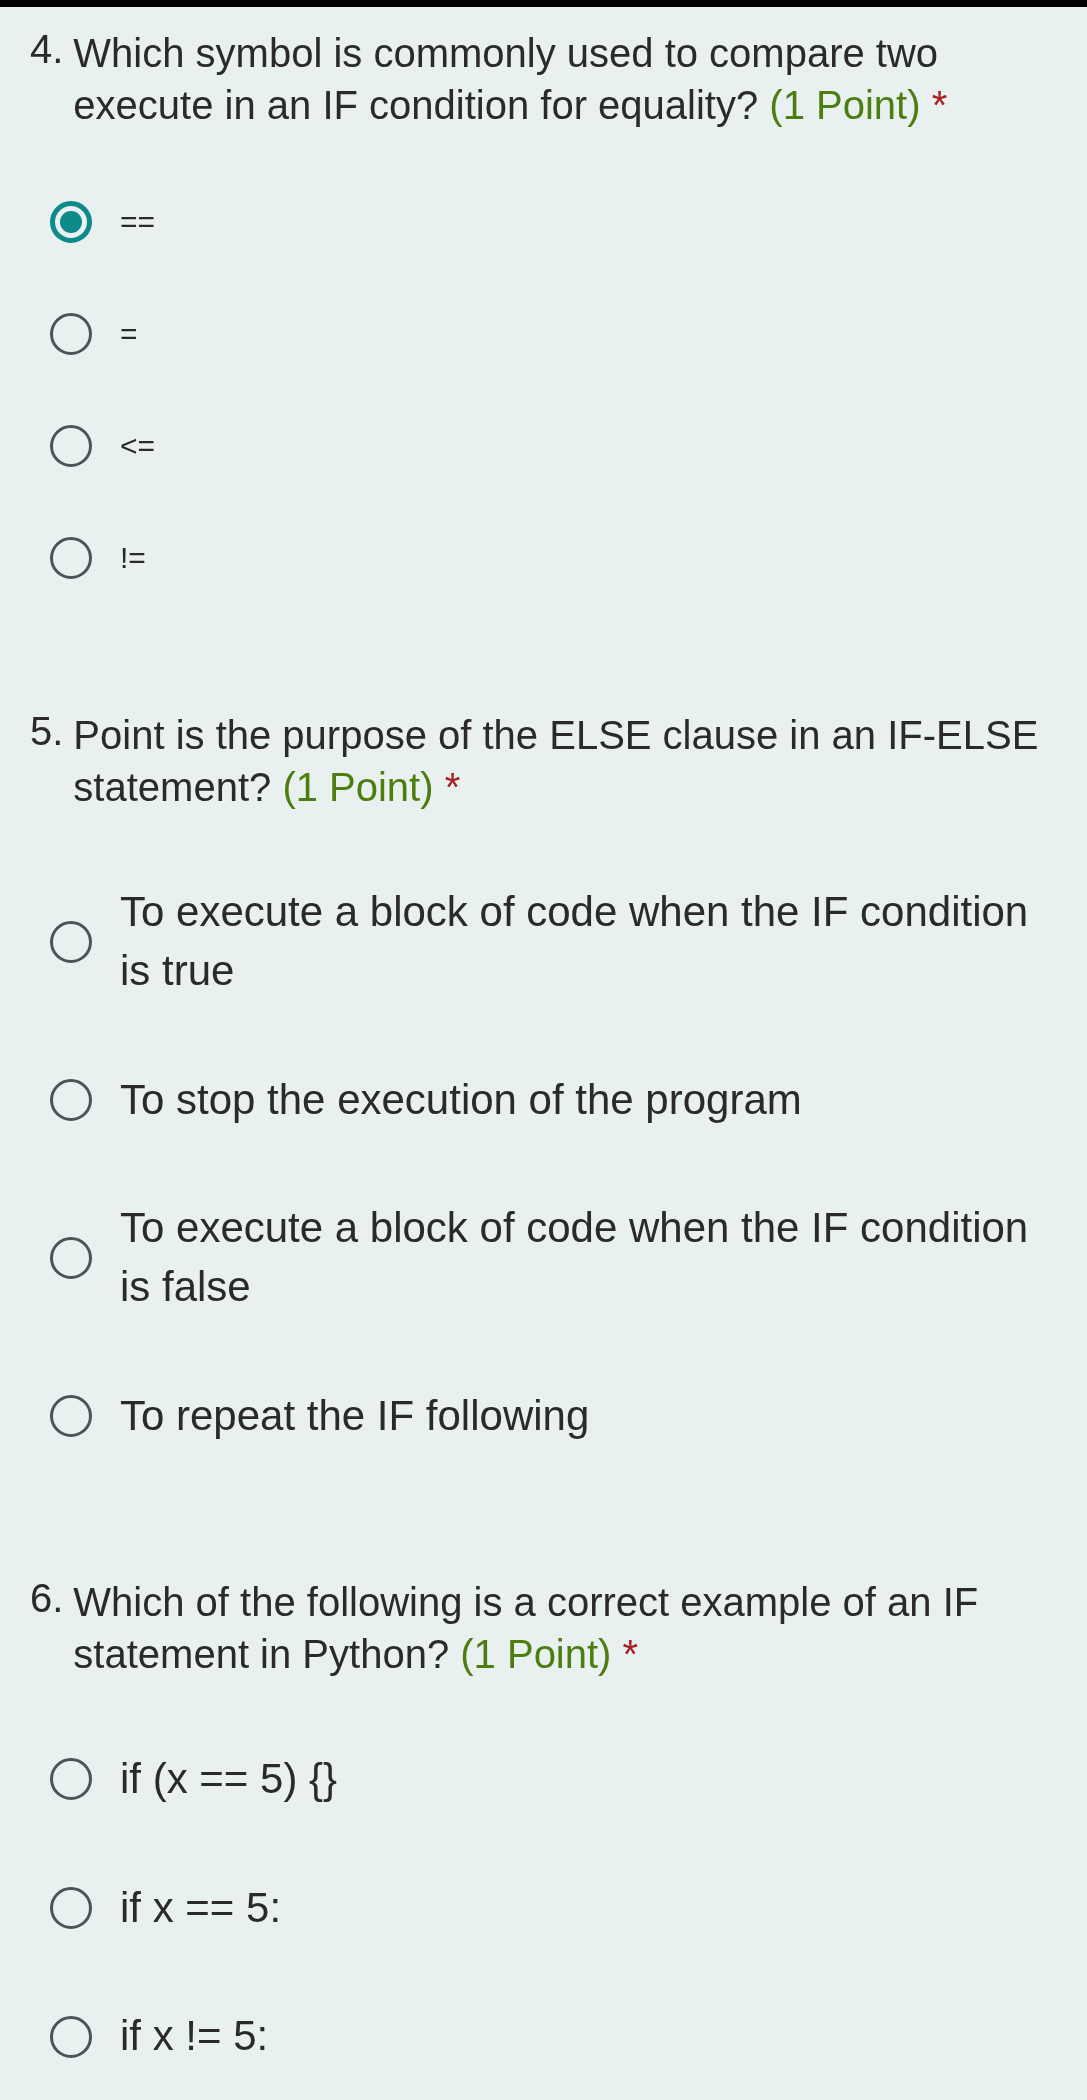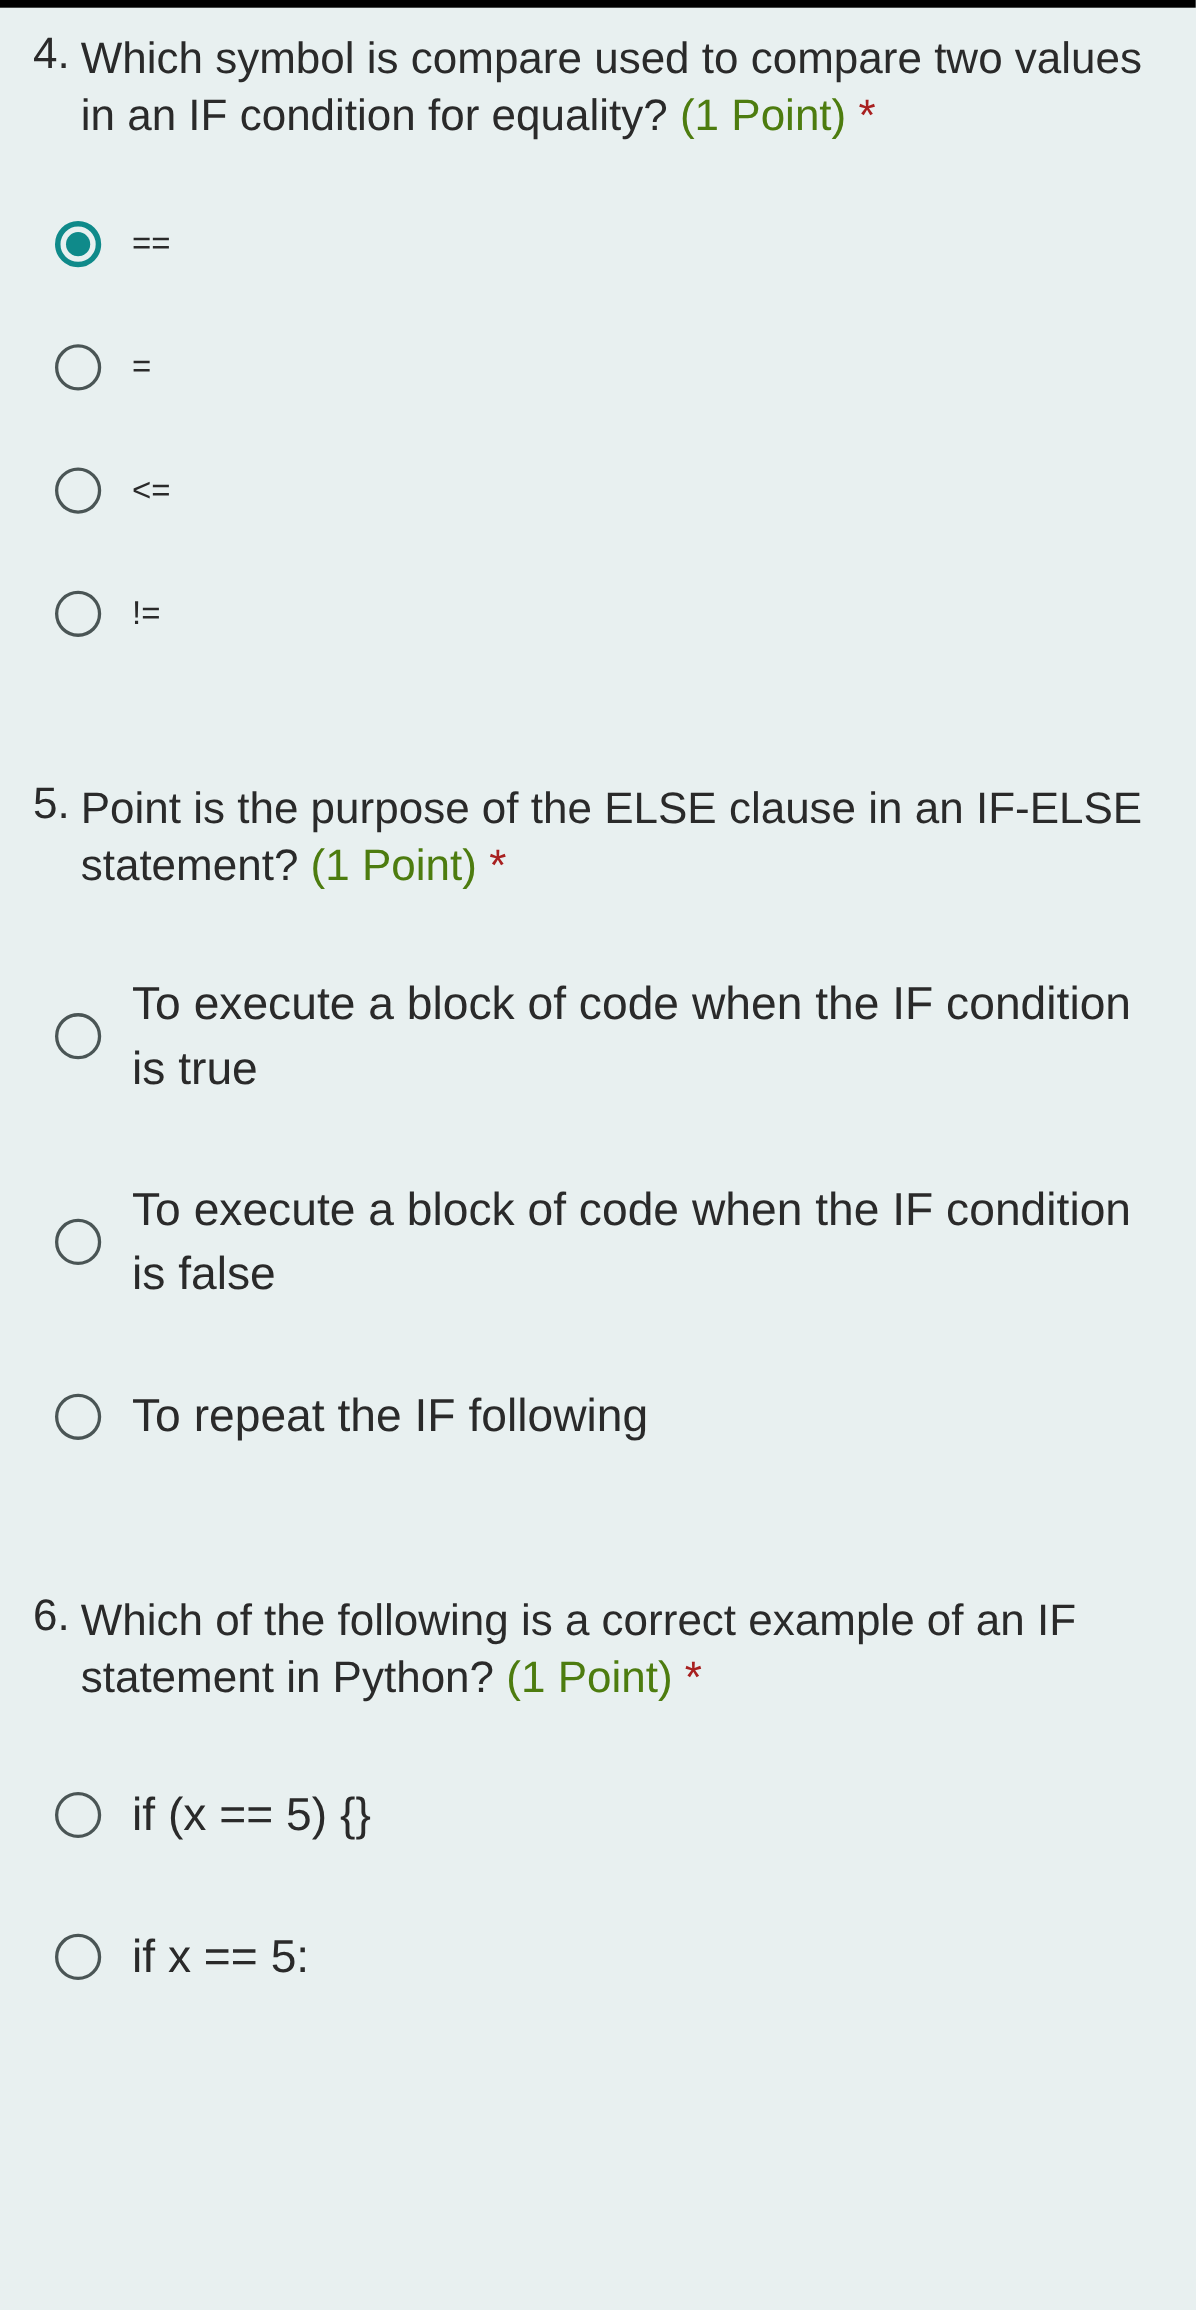--- a/index.html
+++ b/index.html
@@ -78,21 +78,21 @@
     font-size: 30px;
   }
 </style>
 </head>
 <body>
 
 <div class="question-block">
   <div class="question-header">
     <span class="question-number">4.</span>
     <span class="question-text">
-      <span>Which symbol is compare used to compare two values in an IF condition for equality?</span>
+      <span>Which symbol is commonly used to compare two execute in an IF condition for equality?</span>
       <span class="points">(1 Point)</span>
       <span class="required">*</span>
     </span>
   </div>
   <div class="option">
     <div class="radio selected"></div>
     <span class="option-text small">==</span>
   </div>
   <div class="option">
     <div class="radio"></div>
@@ -116,20 +116,24 @@
       <span class="points">(1 Point)</span>
       <span class="required">*</span>
     </span>
   </div>
   <div class="option">
     <div class="radio"></div>
     <span class="option-text">To execute a block of code when the IF condition is true</span>
   </div>
   <div class="option">
     <div class="radio"></div>
+    <span class="option-text">To stop the execution of the program</span>
+  </div>
+  <div class="option">
+    <div class="radio"></div>
     <span class="option-text">To execute a block of code when the IF condition is false</span>
   </div>
   <div class="option">
     <div class="radio"></div>
     <span class="option-text">To repeat the IF following</span>
   </div>
 </div>
 
 <div class="question-block" style="padding-bottom:0;">
   <div class="question-header">
@@ -141,13 +145,17 @@
     </span>
   </div>
   <div class="option">
     <div class="radio"></div>
     <span class="option-text">if (x == 5) {}</span>
   </div>
   <div class="option">
     <div class="radio"></div>
     <span class="option-text">if x == 5:</span>
   </div>
+  <div class="option" style="margin-bottom:0;">
+    <div class="radio"></div>
+    <span class="option-text">if x != 5:</span>
+  </div>
 </div>
 
 </body></html>

